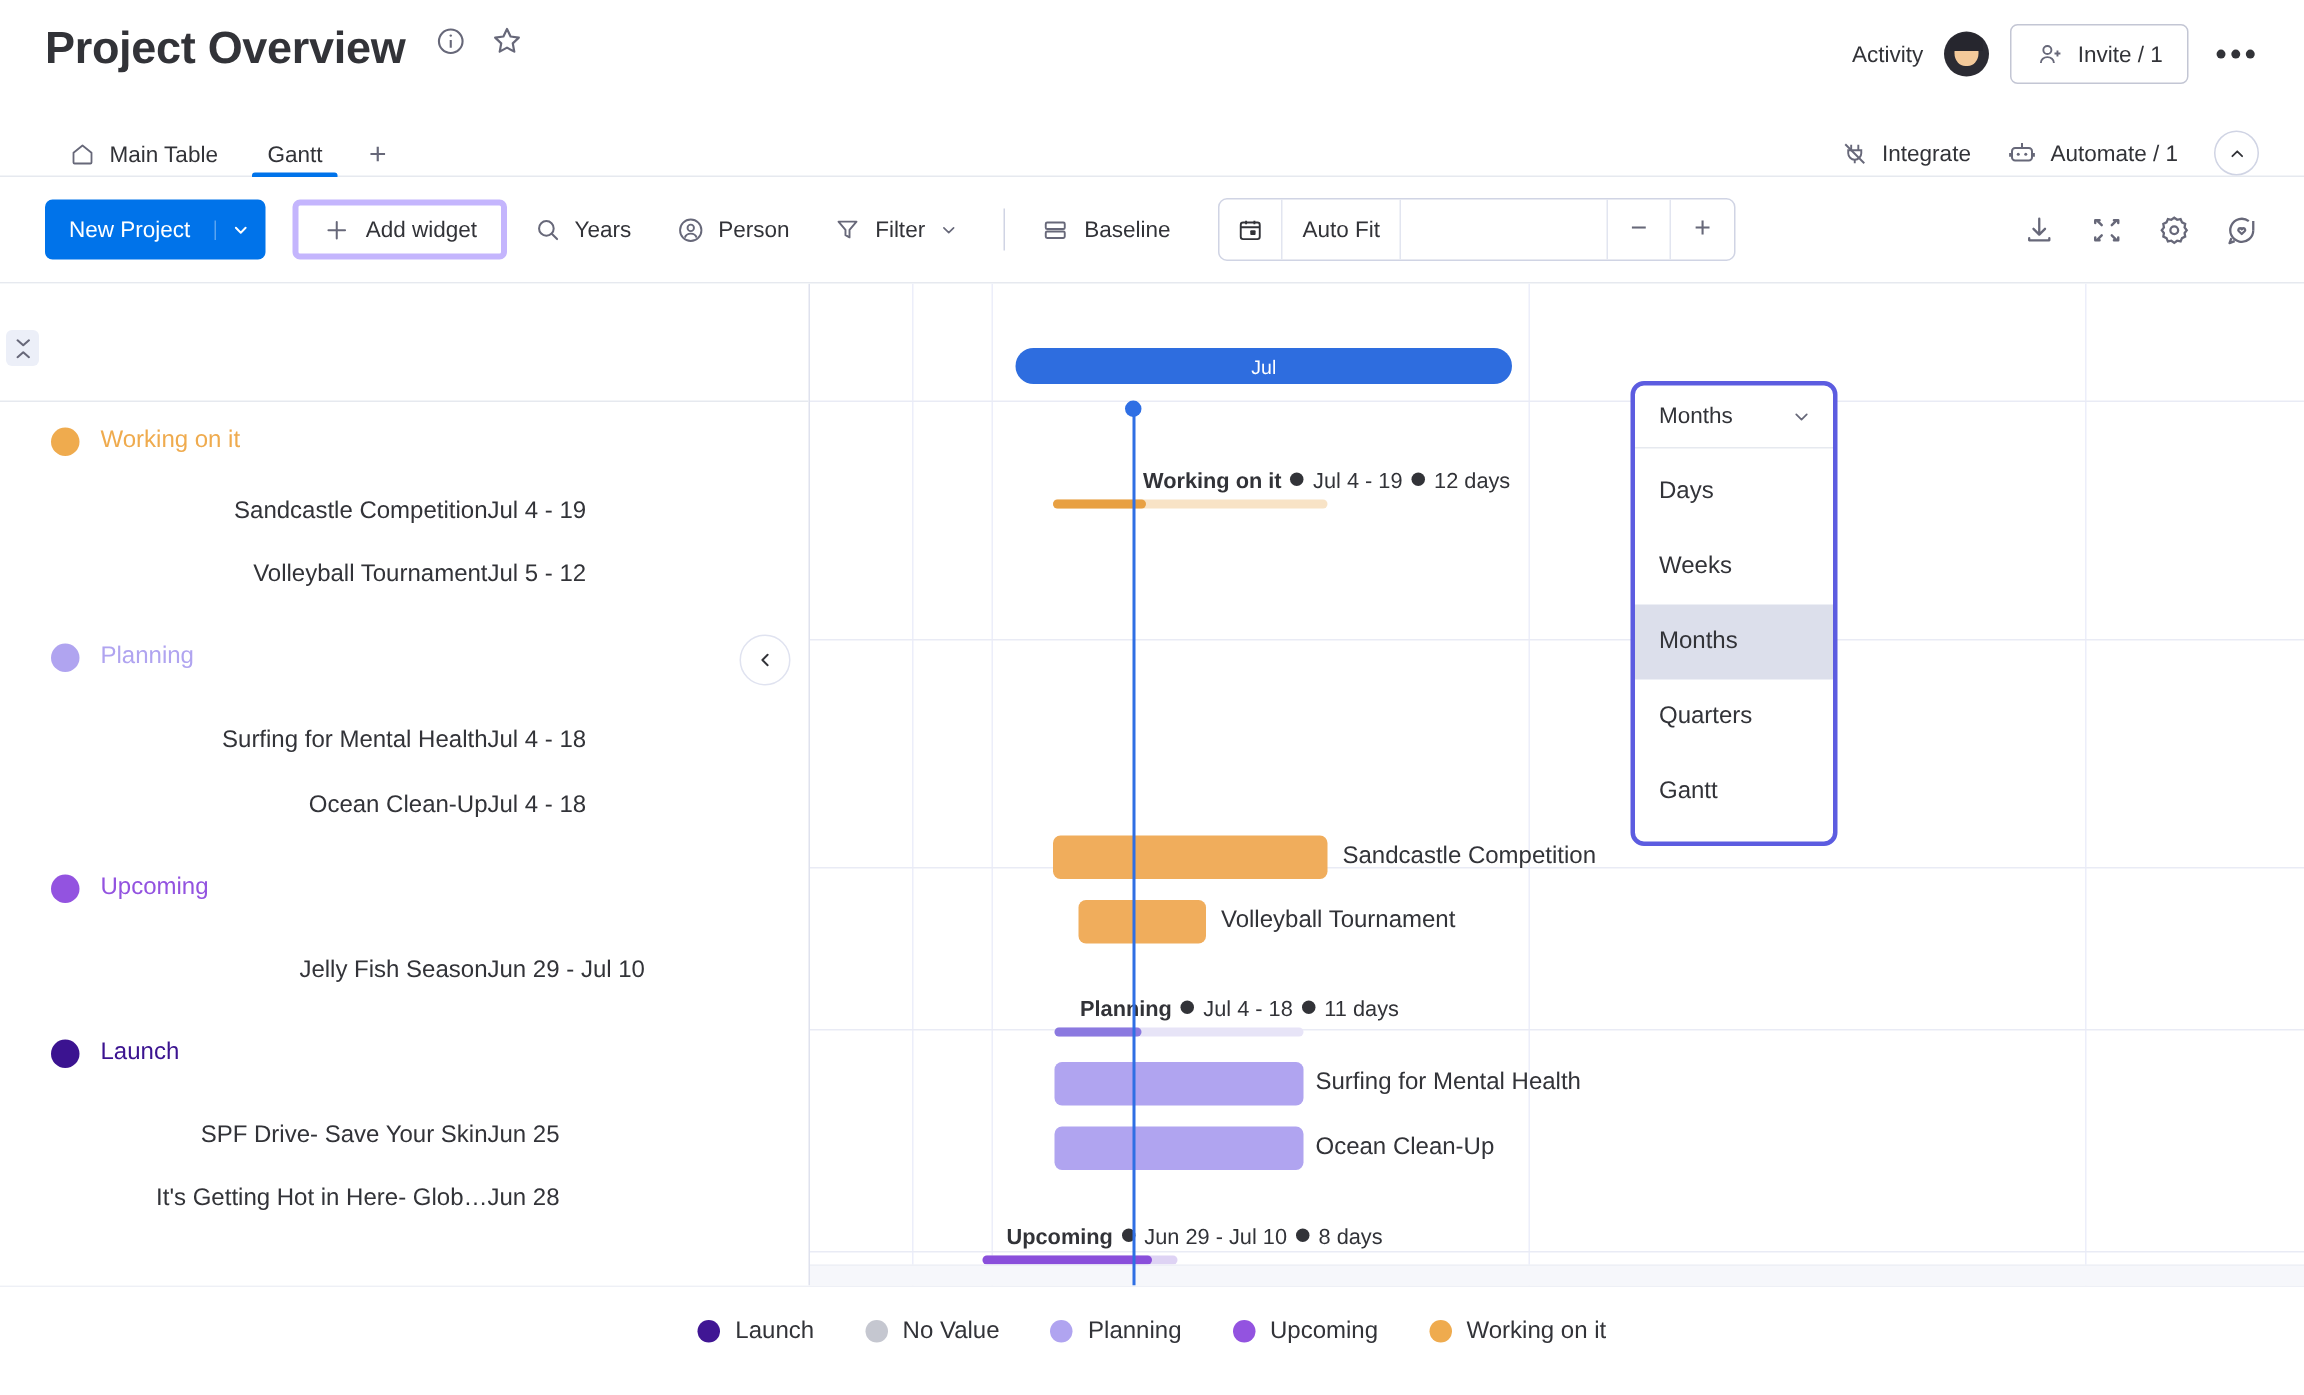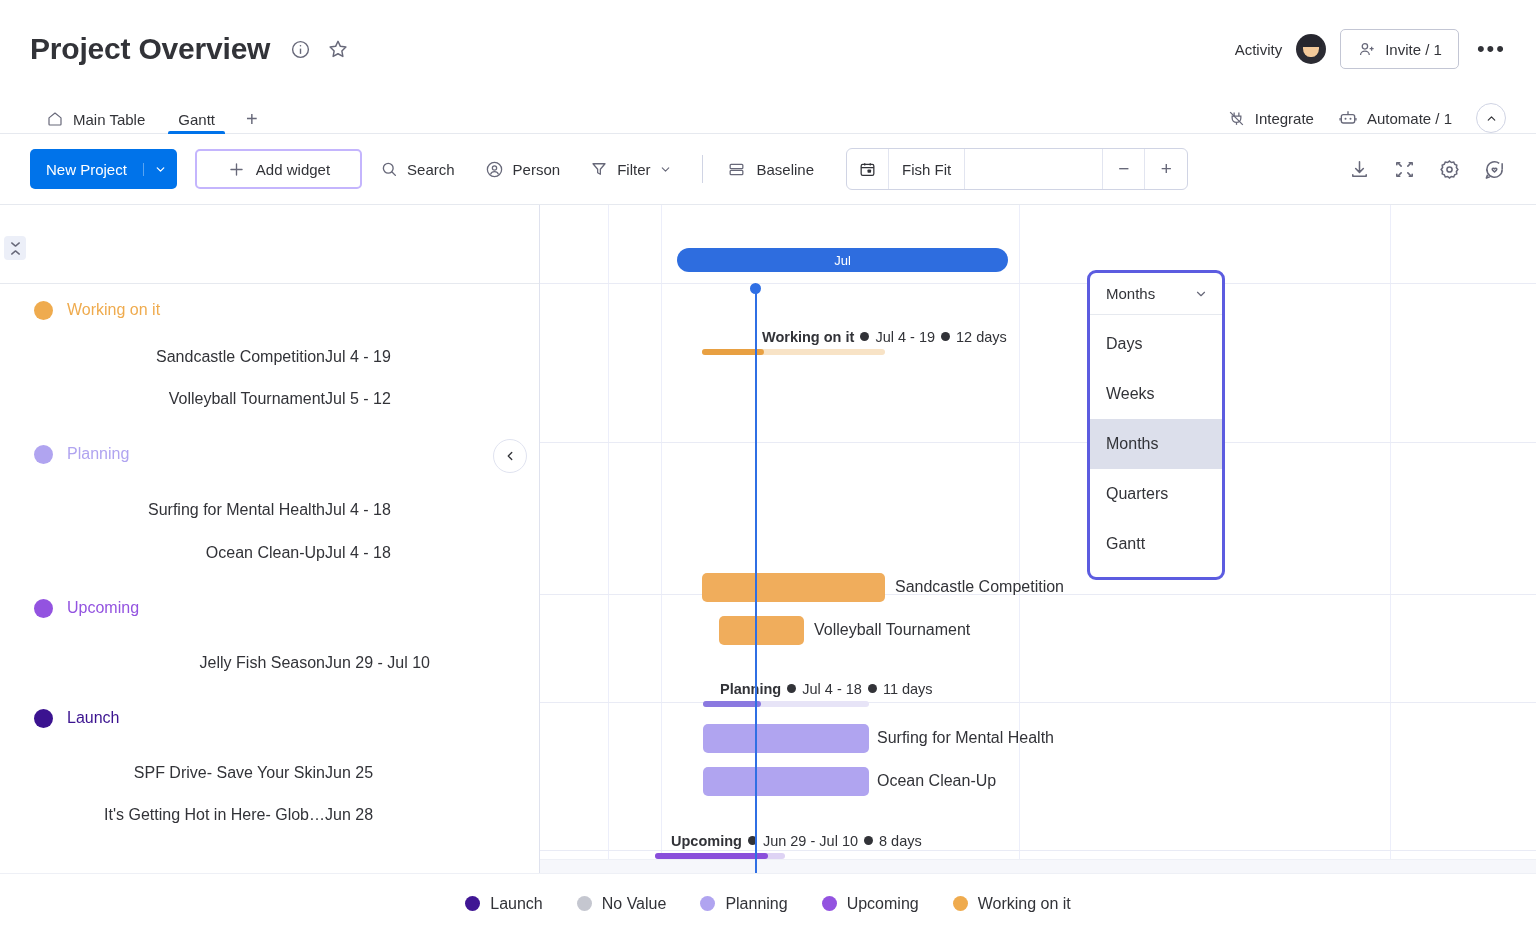--- a/index.html
+++ b/index.html
@@ -8,24 +8,23 @@
     font-family: "Liberation Sans", sans-serif;
     background: #ffffff;
     color: #323338;
     overflow: hidden;
   }
 
   
   .board-header {
     position: relative;
     height: 66px;
-    padding: 0 30px;
+    padding: 16px 30px;
     display: flex;
-    align-items: center;
-    margin-top: 16px;
+    align-items: flex-start;
   }
   .board-title {
     font-size: 30px;
     font-weight: 600;
     letter-spacing: -0.2px;
     color: #323338;
   }
   .title-icons { display: flex; align-items: center; gap: 16px; margin-left: 20px; }
   .ic { color: #676879; display: inline-flex; align-items: center; justify-content: center; }
   .header-right {
@@ -104,22 +103,22 @@
     background: #0073ea; color: #fff; font-size: 15px;
   }
   .new-project .np-label { display: flex; align-items: center; padding: 0 16px; }
   .new-project .np-caret {
     display: flex; align-items: center; justify-content: center;
     width: 34px; border-left: 1px solid rgba(255,255,255,.35);
   }
   .add-widget {
     margin-left: 18px;
     display: flex; align-items: center; gap: 10px;
-    height: 40px; padding: 0 30px;
-    border: 2px solid #c4b5fd; border-radius: 5px;
+    height: 40px; padding: 0 16px;
+    border: 4px solid #c4b5fd; border-radius: 5px;
     background: #fff; font-size: 15px; color: #323338; cursor: pointer;
   }
   .tb-item {
     display: flex; align-items: center; gap: 9px;
     height: 40px; padding: 0 12px; margin-left: 6px;
     font-size: 15px; color: #323338; border-radius: 5px; cursor: pointer;
   }
   .tb-divider { width: 1px; height: 28px; background: #d0d4e4; margin: 0 18px; }
   .baseline { display:flex; align-items:center; gap:10px; font-size:15px; color:#323338; cursor:pointer; padding:0 6px;}
   .zoom-group {
@@ -341,21 +340,21 @@
     <span>Add widget</span>
   </div>
 
   <div class="tb-item">
     <span class="ic">
       <svg width="18" height="18" viewBox="0 0 24 24" fill="none" stroke="currentColor" stroke-width="1.8" stroke-linecap="round">
           <circle cx="11" cy="11" r="6.5"></circle>
           <path d="M16 16l4.5 4.5"></path>
         </svg>
     </span>
-    <span>Search</span>
+    <span>Years</span>
   </div>
 
   <div class="tb-item">
     <span class="ic">
       <svg width="19" height="19" viewBox="0 0 24 24" fill="none" stroke="currentColor" stroke-width="1.6">
           <circle cx="12" cy="12" r="9"></circle>
           <circle cx="12" cy="10" r="2.7"></circle>
           <path d="M7 18.2c.8-2.2 2.7-3.4 5-3.4s4.2 1.2 5 3.4"></path>
         </svg>
     </span>
@@ -389,21 +388,21 @@
   </div>
 
   <div class="zoom-group">
     <div class="zg-cell zg-icon">
       <svg width="19" height="19" viewBox="0 0 24 24" fill="none" stroke="currentColor" stroke-width="1.6">
           <rect x="4" y="5.5" width="16" height="14" rx="2"></rect>
           <path d="M4 9.5h16M8.5 4v3M15.5 4v3"></path>
           <rect x="12" y="12" width="4.5" height="4" rx="0.8" fill="currentColor" stroke="none"></rect>
         </svg>
     </div>
-    <div class="zg-cell">Fish Fit</div>
+    <div class="zg-cell">Auto Fit</div>
     <div class="zg-cell" style="width:138px;border-right:1px solid #e2e5f0;"></div>
     <div class="zg-cell zg-plusminus">−</div>
     <div class="zg-cell zg-plusminus">+</div>
   </div>
 
   <div class="tb-right">
     <span class="ic">
       <svg width="23" height="23" viewBox="0 0 24 24" fill="none" stroke="currentColor" stroke-width="1.6" stroke-linecap="round" stroke-linejoin="round">
           <path d="M12 4v10M8 11l4 4 4-4"></path>
           <path d="M5 17.5v1.5h14v-1.5"></path>

